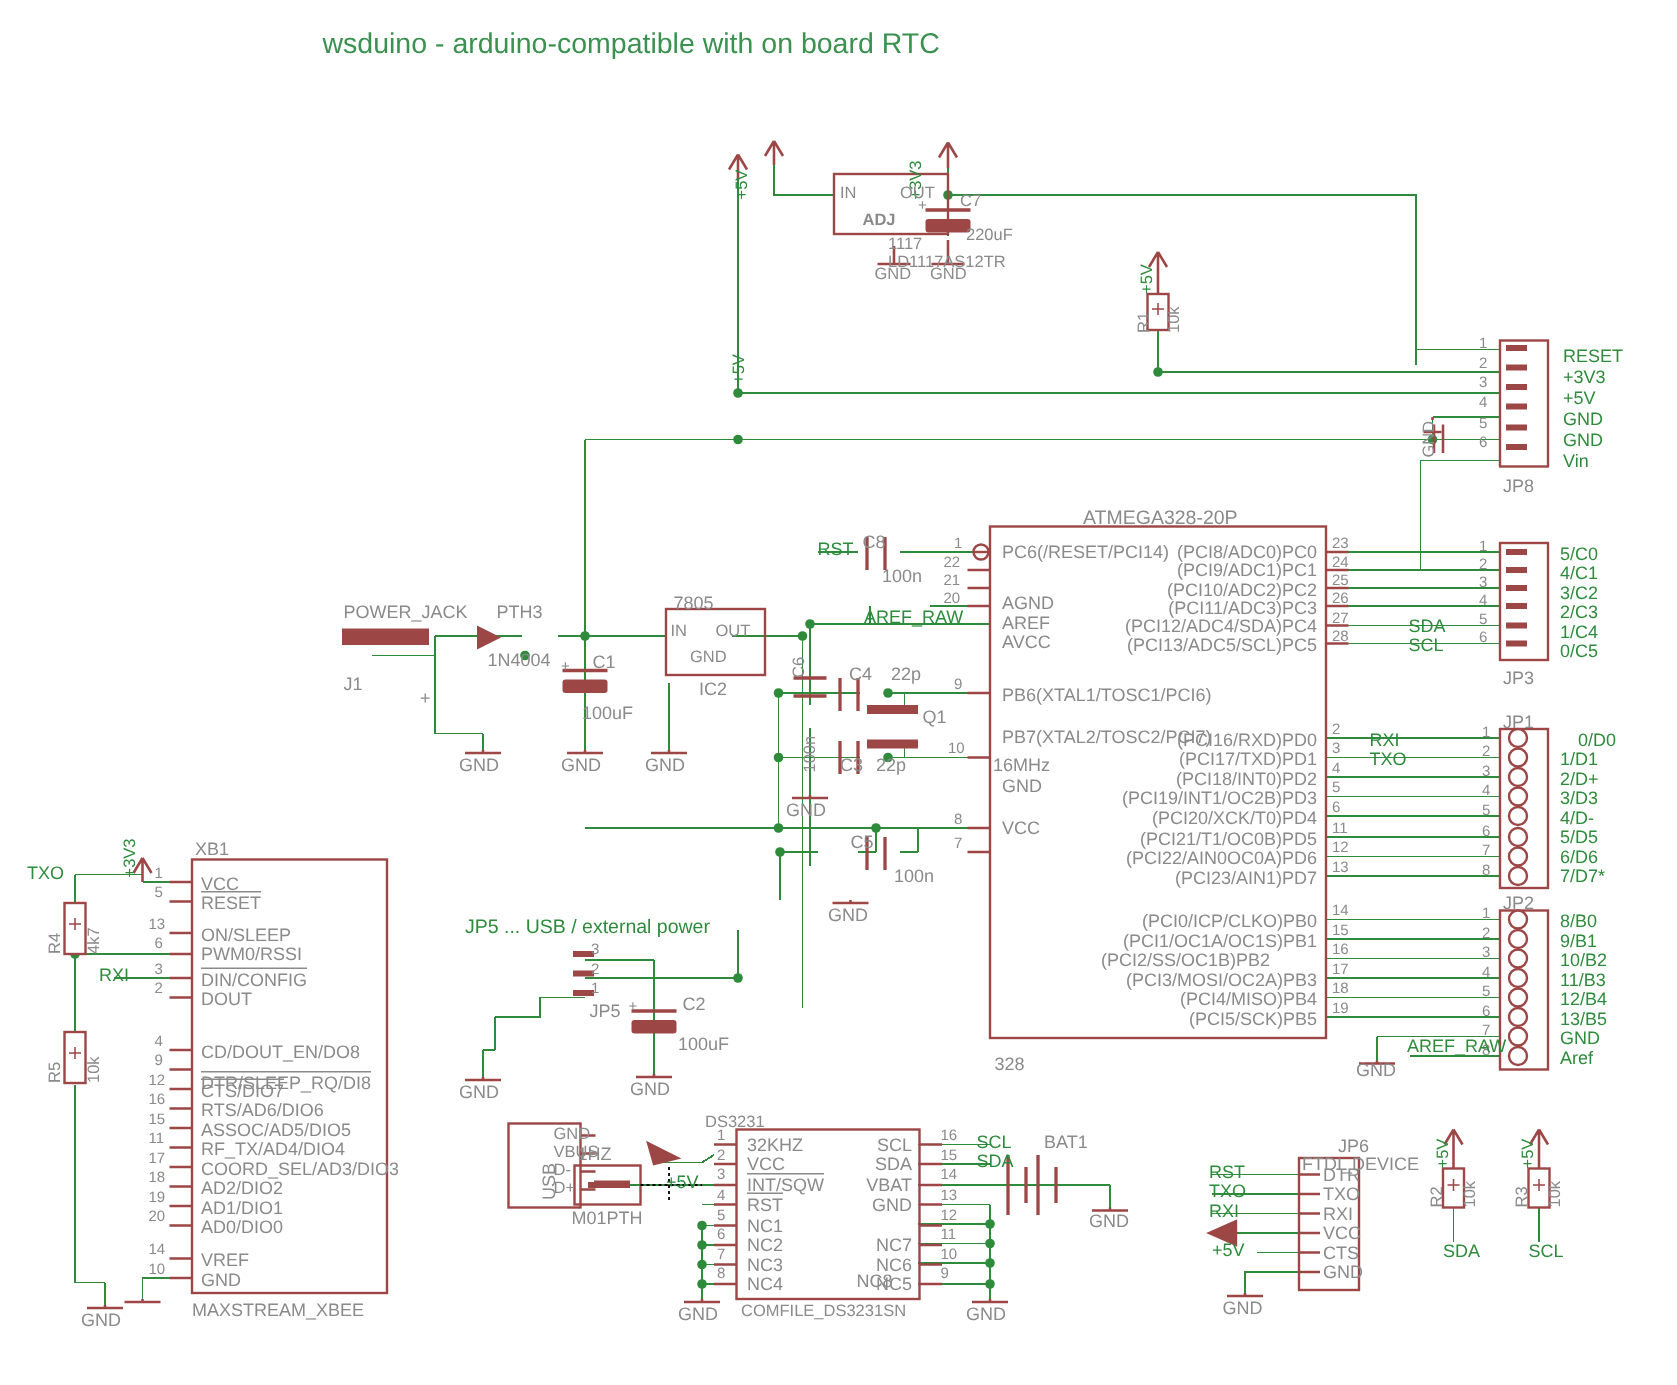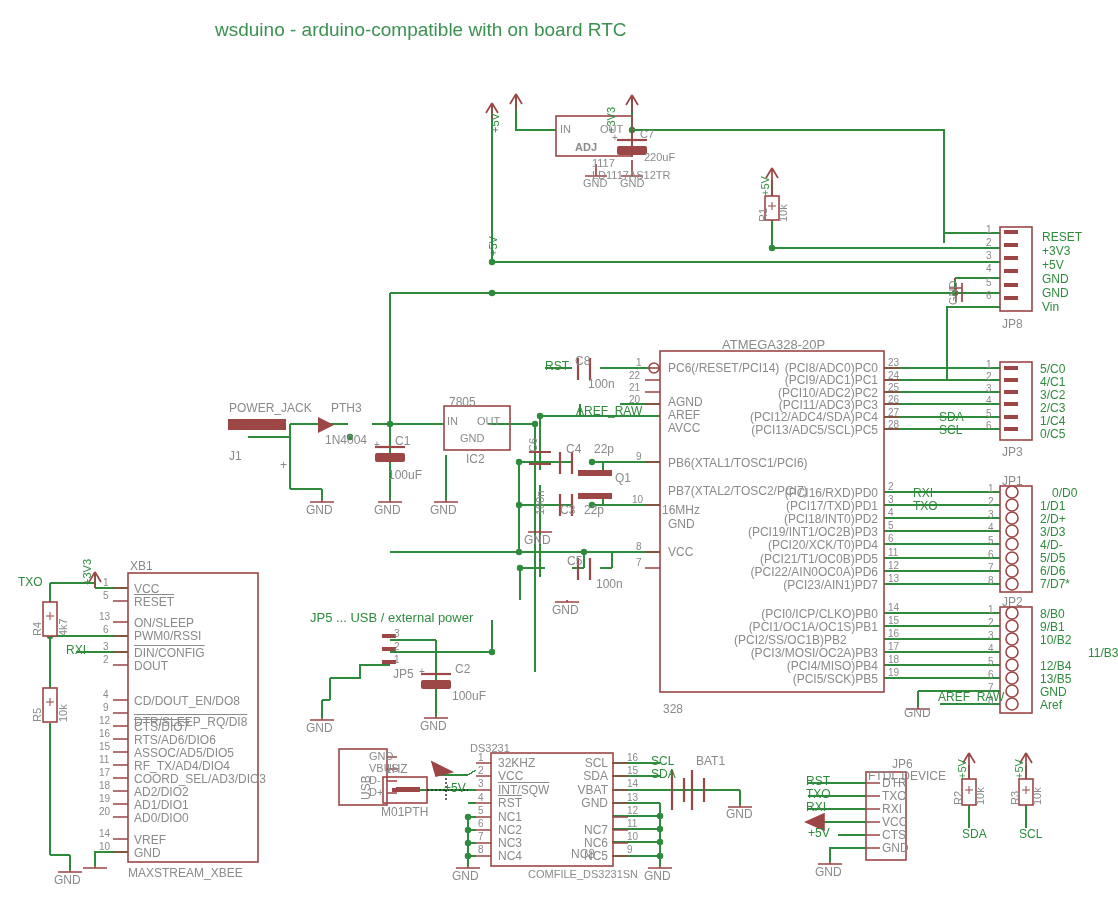--- a/index.html
+++ b/index.html
@@ -548,21 +548,21 @@
   <div class="t gry f8" style="left:988px;top:618px;">2</div>
   <div class="t gry f8" style="left:988px;top:631px;">3</div>
   <div class="t gry f8" style="left:988px;top:644px;">4</div>
   <div class="t gry f8" style="left:988px;top:657px;">5</div>
   <div class="t gry f8" style="left:988px;top:670px;">6</div>
   <div class="t gry f8" style="left:988px;top:683px;">7</div>
   <div class="t gry f8" style="left:988px;top:696px;">8</div>
   <div class="t grn f10" style="left:1040px;top:608px;">8/B0</div>
   <div class="t grn f10" style="left:1040px;top:621px;">9/B1</div>
   <div class="t grn f10" style="left:1040px;top:634px;">10/B2</div>
-  <div class="t grn f10" style="left:1040px;top:647px;margin-left:48px;">11/B3</div>
+  <div class="t grn f10" style="left:1040px;top:647px;">11/B3</div>
   <div class="t grn f10" style="left:1040px;top:660px;">12/B4</div>
   <div class="t grn f10" style="left:1040px;top:673px;">13/B5</div>
   <div class="t grn f10" style="left:1040px;top:686px;">GND</div>
   <div class="t grn f10" style="left:1040px;top:699px;">Aref</div>
   <div class="t grn f10" style="left:938px;top:691px;">AREF_RAW</div>
   <div class="t gry f10" style="left:904px;top:707px;">GND</div>
 
   <div class="t gry f10" style="left:229px;top:402px;">POWER_JACK</div>
   <div class="t gry f10" style="left:331px;top:402px;">PTH3</div>
   <div class="t gry f10" style="left:229px;top:450px;">J1</div>
@@ -643,21 +643,21 @@
   <div class="t gry f9" style="left:369px;top:751px;">GND</div>
   <div class="t gry f9" style="left:369px;top:763px;">VBUS</div>
   <div class="t gry f9" style="left:369px;top:775px;">D-</div>
   <div class="t gry f9" style="left:369px;top:787px;">D+</div>
 
   <div class="t gry f10" style="left:385px;top:763px;">1HZ</div>
   <div class="t gry f10" style="left:381px;top:806px;">M01PTH</div>
   <div class="t grn f10" style="left:444px;top:782px;">+5V</div>
 
   <div class="t gry f9" style="left:470px;top:743px;">DS3231</div>
-  <div class="t gry f9" style="left:494px;top:869px;margin-left:34px;">COMFILE_DS3231SN</div>
+  <div class="t gry f9" style="left:494px;top:869px;">COMFILE_DS3231SN</div>
   <div class="t gry f10" style="left:498px;top:757px;">32KHZ</div>
   <div class="t gry f10" style="left:498px;top:770px;">VCC</div>
   <div class="t gry f10" style="left:498px;top:784px;text-decoration:overline;">INT/SQW</div>
   <div class="t gry f10" style="left:498px;top:797px;text-decoration:overline;">RST</div>
   <div class="t gry f10" style="left:498px;top:811px;">NC1</div>
   <div class="t gry f10" style="left:498px;top:824px;">NC2</div>
   <div class="t gry f10" style="left:498px;top:837px;">NC3</div>
   <div class="t gry f10" style="left:498px;top:850px;">NC4</div>
   <div class="t gry f8" style="left:478px;top:753px;">1</div>
   <div class="t gry f8" style="left:478px;top:766px;">2</div>

